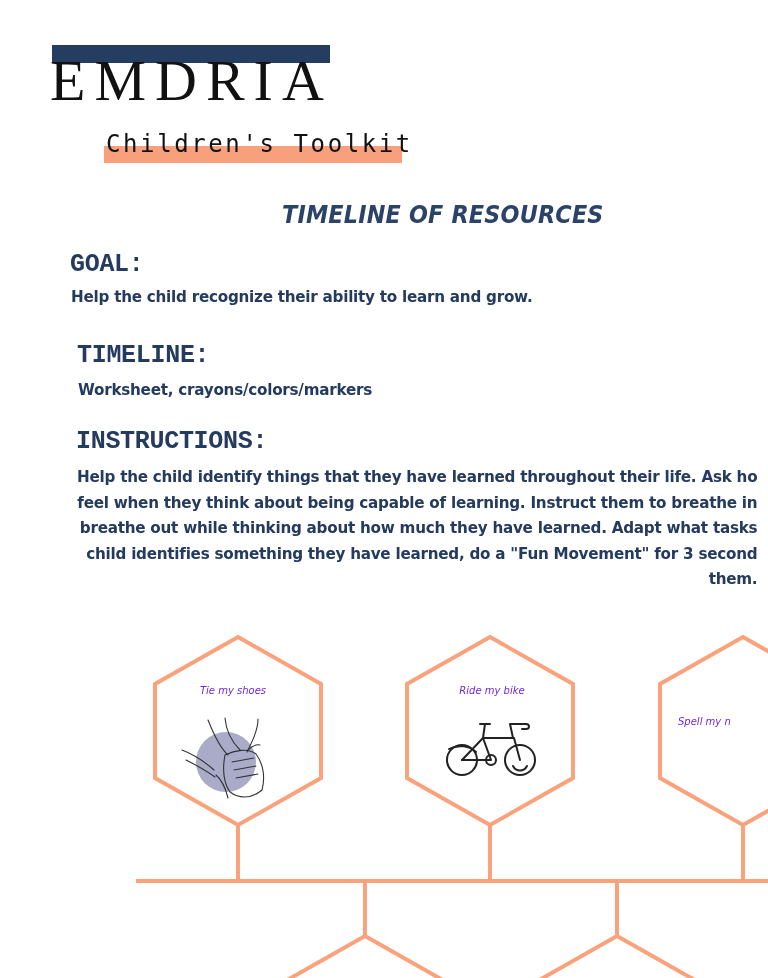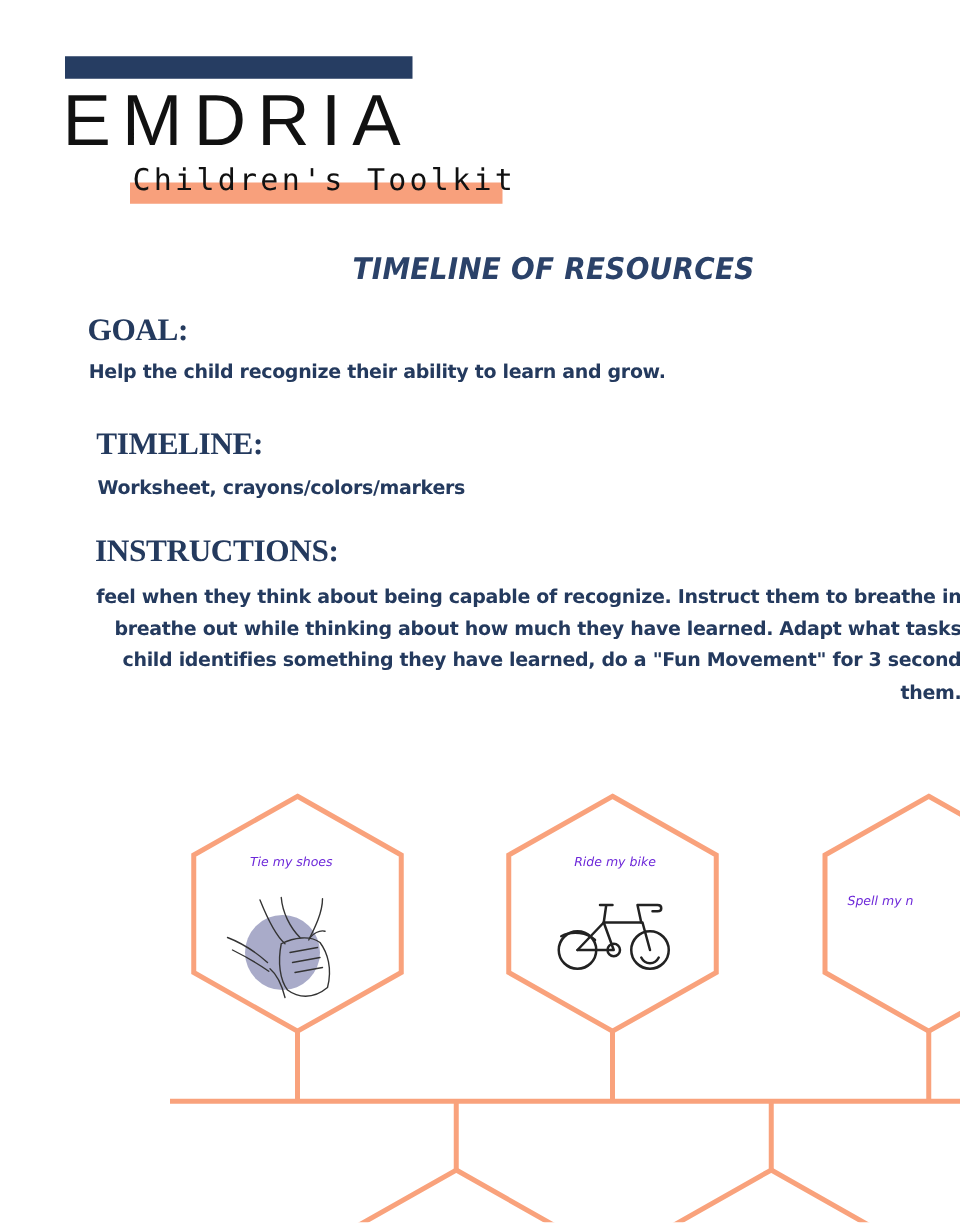--- a/index.html
+++ b/index.html
@@ -5,36 +5,36 @@
     html, body { margin: 0; padding: 0; }
     body {
       width: 768px; height: 978px; overflow: hidden;
       background: #ffffff; position: relative;
       font-family: "Liberation Sans", "DejaVu Sans", sans-serif;
       color: #243a5e;
     }
     .abs { position: absolute; }
     .navy-bar { left: 52px; top: 45px; width: 278px; height: 18px; background: #263d62; }
     .brand {
-      left: 50px; top: 64px; font-family: Liberation Sans, sans-serif;
+      left: 50px; top: 48px; font-family: Liberation Serif, serif;
       font-size: 58px; line-height: 66px; letter-spacing: 9px; color: #111111; font-weight: normal;
       white-space: nowrap;
     }
     .peach-bar { left: 104px; top: 146px; width: 298px; height: 17px; background: #f8a07c; }
     .subtitle {
       left: 106px; top: 128px; font-family: "DejaVu Sans Mono", "Liberation Mono", monospace;
       font-size: 24px; line-height: 32px; letter-spacing: 2.6px; color: #111111; white-space: nowrap;
     }
     .page-title {
       left: 282px; top: 198px; font-family: "DejaVu Sans", sans-serif; font-weight: bold;
       font-size: 24px; line-height: 34px; color: #2b4269; letter-spacing: 0.2px; white-space: nowrap;
       transform: scaleX(0.93); transform-origin: left center; font-style: italic;
     }
     .heading {
-      font-family: Liberation Serif, serif; font-weight: bold;
+      font-family: Liberation Mono, monospace; font-weight: bold;
       font-size: 25px; line-height: 30px; color: #243a5e; white-space: nowrap; letter-spacing: -0.3px;
     }
     .body-text {
       font-family: "DejaVu Sans", "Liberation Sans", sans-serif; font-weight: bold;
       font-size: 15.2px; line-height: 25.6px; color: #243a5e; white-space: nowrap; letter-spacing: -0.25px; text-align: right;
     }
     .hex-label {
       font-family: "DejaVu Sans", sans-serif; font-size: 10px; color: #6d28d9;
       white-space: nowrap; position: absolute; transform: translateX(-50%); font-style: italic;
     }
@@ -51,21 +51,22 @@
 <div class="abs page-title">TIMELINE OF RESOURCES</div>
 
 <div class="abs heading" style="left:70px; top:250px;">GOAL:</div>
 <div class="abs body-text" style="left:71px; top:285px;">Help the child recognize their ability to learn and grow.</div>
 
 <div class="abs heading" style="left:77px; top:341px;">TIMELINE:</div>
 <div class="abs body-text" style="left:78px; top:378px;">Worksheet, crayons/colors/markers</div>
 
 <div class="abs heading" style="left:76px; top:416px;margin-top:11px;">INSTRUCTIONS:</div>
 <div class="abs" style="left:77px; top:465px;">
-  <div class="body-text">feel when they think about being capable of recognize. Instruct them to breathe in</div>
+  <div class="body-text">Help the child identify things that they have learned throughout their life. Ask ho</div>
+  <div class="body-text">feel when they think about being capable of learning. Instruct them to breathe in</div>
   <div class="body-text">breathe out while thinking about how much they have learned. Adapt what tasks</div>
   <div class="body-text">child identifies something they have learned, do a "Fun Movement" for 3 second</div>
   <div class="body-text">them.</div>
 </div>
 
 <svg class="lines" width="768" height="978" viewBox="0 0 768 978">
   <g fill="none" stroke="#f9a27c" stroke-width="4" stroke-linejoin="miter">
 
     <polygon points="238,637 321,684 321,778 238,825 155,778 155,684"></polygon>
     <polygon points="490,637 573,684 573,778 490,825 407,778 407,684"></polygon>

